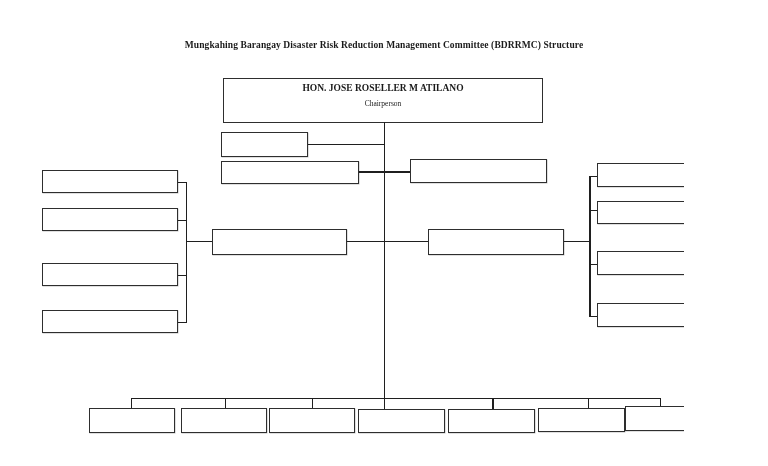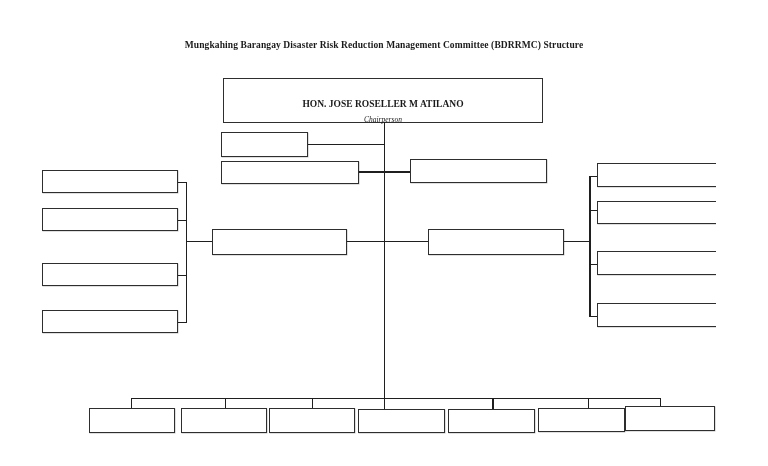--- a/index.html
+++ b/index.html
@@ -8,21 +8,20 @@
     background: #ffffff;
   }
   #canvas {
     position: relative;
     width: 684px;
     height: 466px;
     background: #ffffff;
     overflow: hidden;
     font-family: "Liberation Serif", "DejaVu Serif", serif;
     color: #1a1a1a;
-    padding-left: 32px;
   }
   .title {
     position: absolute;
     top: 40px;
     left: 0;
     width: 768px;
     text-align: center;
     font-size: 9.5px;
     font-weight: bold;
     letter-spacing: 0.1px;
@@ -40,30 +39,29 @@
     left: 223px;
     top: 78px;
     width: 320px;
     height: 45px;
     background: #ffffff;
     border: 1.5px solid #2e2e2e;
     box-sizing: border-box;
     text-align: center;
   }
   .chair-name {
-    margin-top: 20px;
+    margin-top: 4px;
     font-size: 9.5px;
     font-weight: bold;
     line-height: 11px;
   }
   .chair-role {
     margin-top: 5px;
     font-size: 7.5px;
     line-height: 9px;
-    font-style: italic;
   }
   .chair-org {
     font-size: 7.5px;
     line-height: 9px;
   }
   .hline {
     position: absolute;
     height: 1.5px;
     background: #1f1f1f;
   }

